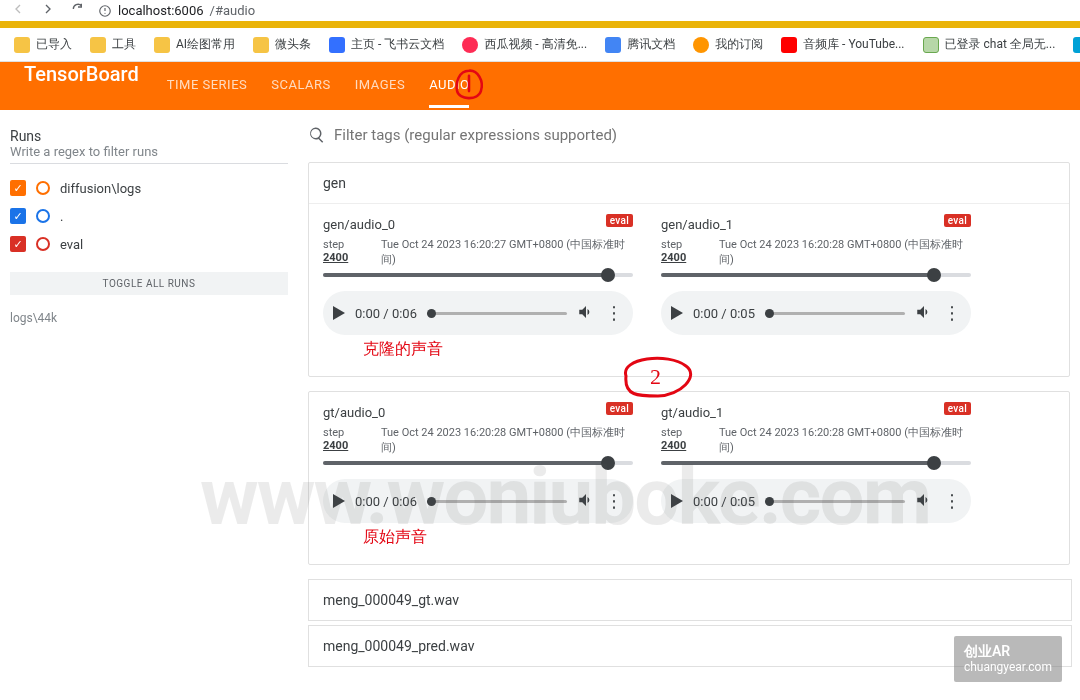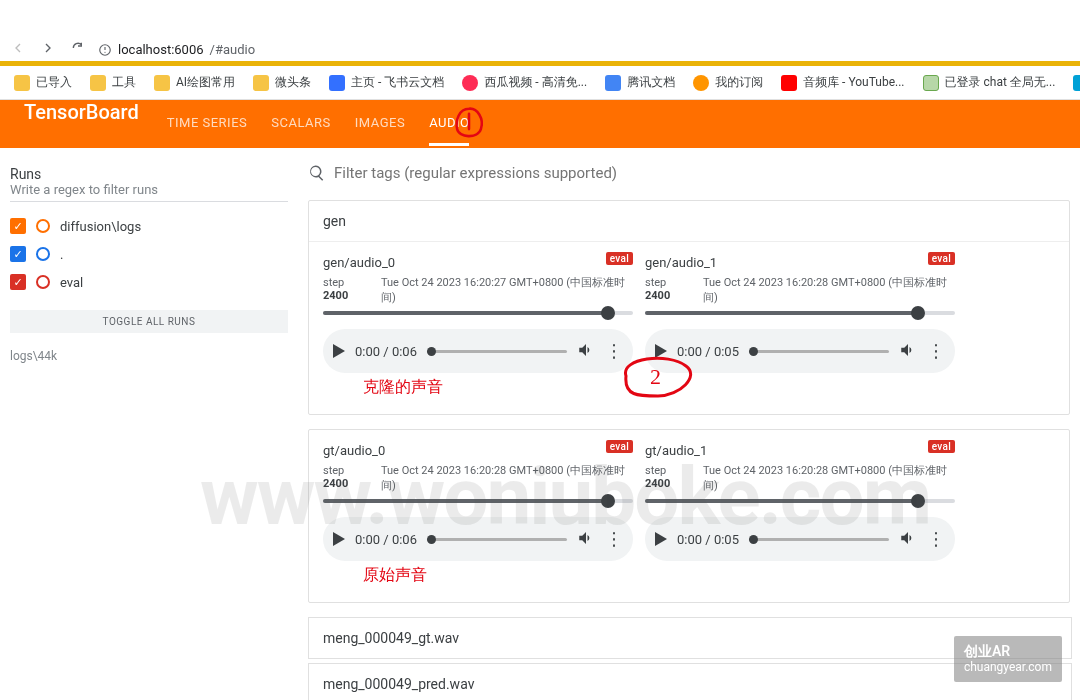--- a/index.html
+++ b/index.html
@@ -1,19 +1,19 @@
 <!DOCTYPE html>
 <html><head>
 <meta charset="utf-8">
 <style>
   * { box-sizing: border-box; margin: 0; padding: 0; font-family: Roboto, "Helvetica Neue", Arial, sans-serif; }
   body { width: 1080px; height: 700px; background: #fff; overflow: hidden; position: relative; }
 
   
-  .chrome-bar { height: 28px; display: flex; align-items: center; gap: 12px; padding: 0 10px; background: #fff; border-bottom: 5px solid #eab308; margin-top: 38px; }
+  .chrome-bar { height: 28px; display: flex; align-items: center; gap: 12px; padding: 0 10px; background: #fff; border-bottom: 7px solid #eab308; }
   .chrome-nav { display: flex; align-items: center; gap: 14px; color: #5f6368; }
   .chrome-nav svg { width: 16px; height: 16px; }
   .addr { flex: 0 0 auto; display: flex; align-items: center; gap: 6px; color: #5f6368; font-size: 13px; }
   .addr .origin { color: #202124; }
   .addr .path { color: #5f6368; }
 
   
   .bookmarks { height: 34px; display: flex; align-items: center; gap: 18px; padding: 0 14px; background: #fff; border-bottom: 1px solid #e0e0e0; font-size: 12px; color: #3c4043; }
   .bookmarks .bm { display: flex; align-items: center; gap: 6px; white-space: nowrap; }
   .bm .ficon { width: 16px; height: 16px; border-radius: 3px; display:flex; align-items:center; justify-content:center; font-size:10px; color:#fff; }
@@ -49,27 +49,27 @@
   .toggle-all { margin-top: 14px; text-align:center; font-size:10px; letter-spacing:.5px; color:#5f6368; background:#f1f3f4; padding:6px 0; }
   .runs-footer { font-size:12px; color:#80868b; margin-top:16px; }
 
   .main { flex: 1; padding: 16px 0 0 0; overflow-y: auto; }
   .search { display:flex; align-items:center; gap:8px; padding: 0 8px 10px 8px; }
   .search svg { width:18px; height:18px; fill:#5f6368; }
   .search-input { border:none; outline:none; font-size:15px; color:#80868b; width: 500px; }
 
   .card { border:1px solid #e0e0e0; border-radius:2px; margin: 8px 10px 14px 8px; background:#fff; }
   .card-title { padding: 12px 14px; font-size:14px; color:#3c4043; border-bottom:1px solid #eee; }
-  .card-body { display:flex; gap:12px; padding: 10px 14px 16px; flex-wrap: wrap; }
+  .card-body { display:flex; gap:28px; padding: 10px 14px 16px; flex-wrap: wrap; }
 
   .audio-cell { width: 310px; position: relative; }
   .cell-name { font-size:13px; color:#3c4043; display:inline-block; }
   .eval-badge { position:absolute; right:0; top:0; background:#d93025; color:#fff; font-size:10px; padding:1px 4px; border-radius:2px; font-weight:500; letter-spacing:.3px; }
   .step-line { font-size:11px; color:#5f6368; margin-top:4px; display:flex; gap:10px; align-items:baseline; }
-  .step-line b { color:#3c4043; font-weight:700; }
+  .step-line b { color:#3c4043; font-weight:700;text-decoration:underline; }
   .slider { margin-top:6px; height:4px; background:#dadce0; border-radius:2px; position:relative; }
   .slider .fill { position:absolute; left:0; top:0; bottom:0; background:#5f6368; border-radius:2px; }
   .slider .thumb { position:absolute; top:-5px; width:14px; height:14px; background:#3c4043; border-radius:50%; }
 
   .player { margin-top: 14px; height: 44px; background:#f1f3f4; border-radius:22px; display:flex; align-items:center; padding:0 10px; gap:10px; color:#3c4043; font-size:13px; }
   .play-btn { width:0; height:0; border-top:7px solid transparent; border-bottom:7px solid transparent; border-left:12px solid #3c4043; cursor:pointer; }
   .player .time { font-variant-numeric: tabular-nums; }
   .player .track { flex:1; height:3px; background:#b0b0b0; border-radius:2px; position:relative; }
   .player .track::before { content:""; position:absolute; left:0; top:-3px; width:9px; height:9px; background:#3c4043; border-radius:50%; }
   .vol svg { width:18px; height:18px; fill:#3c4043; }

